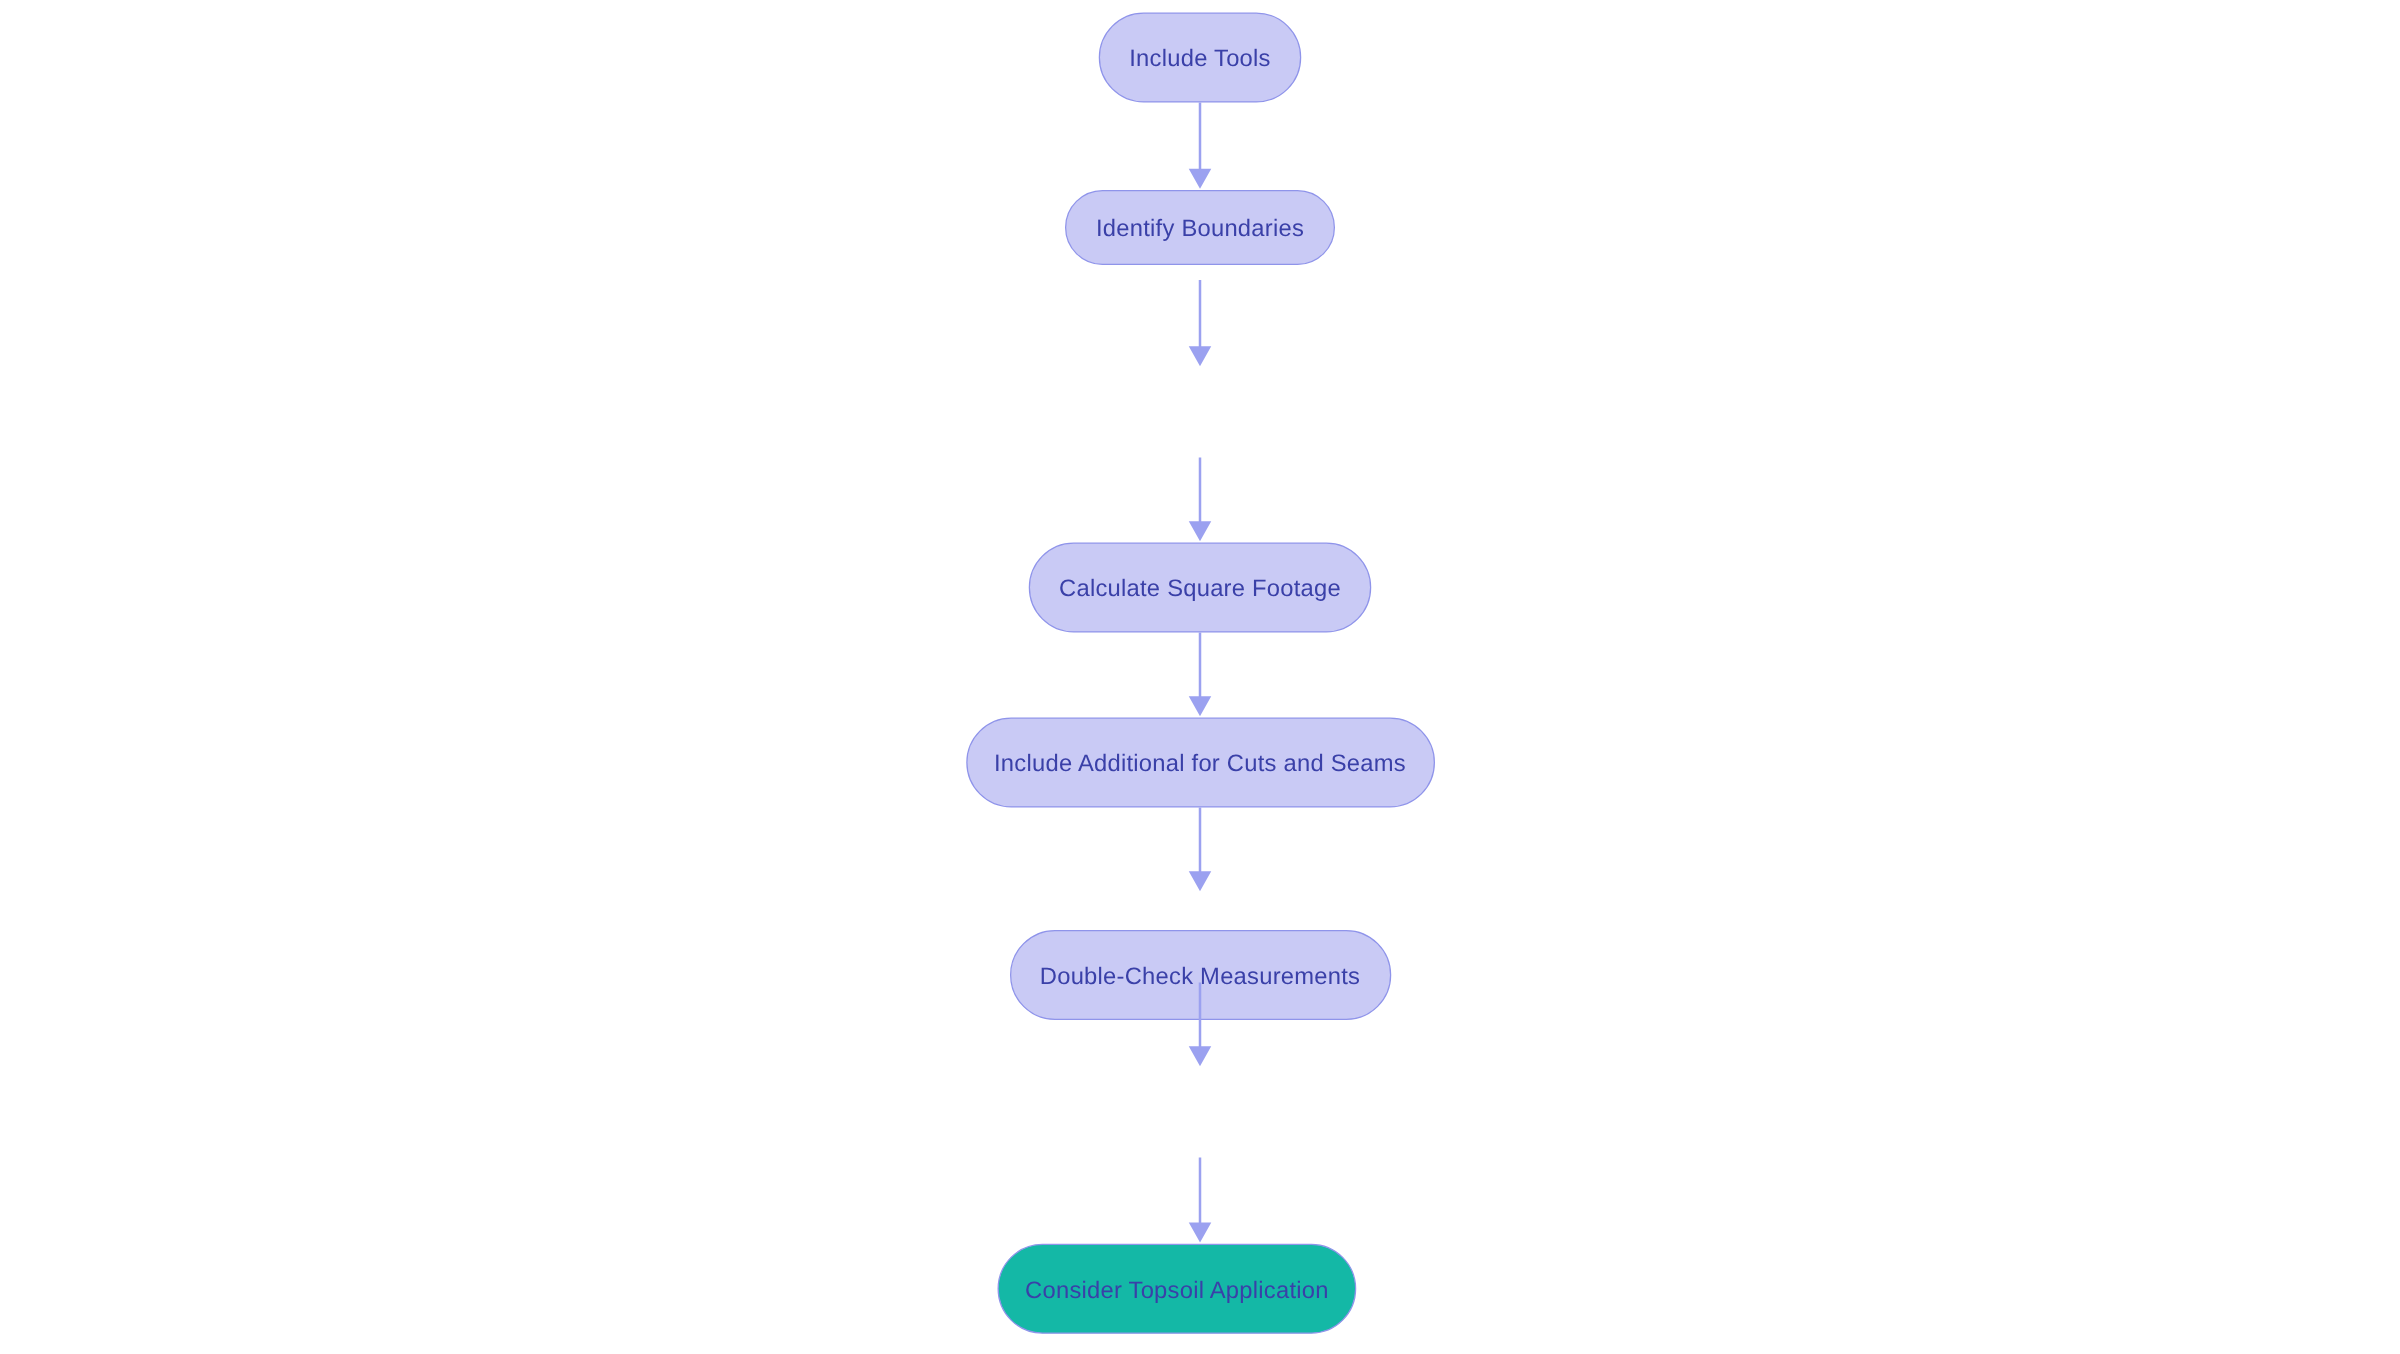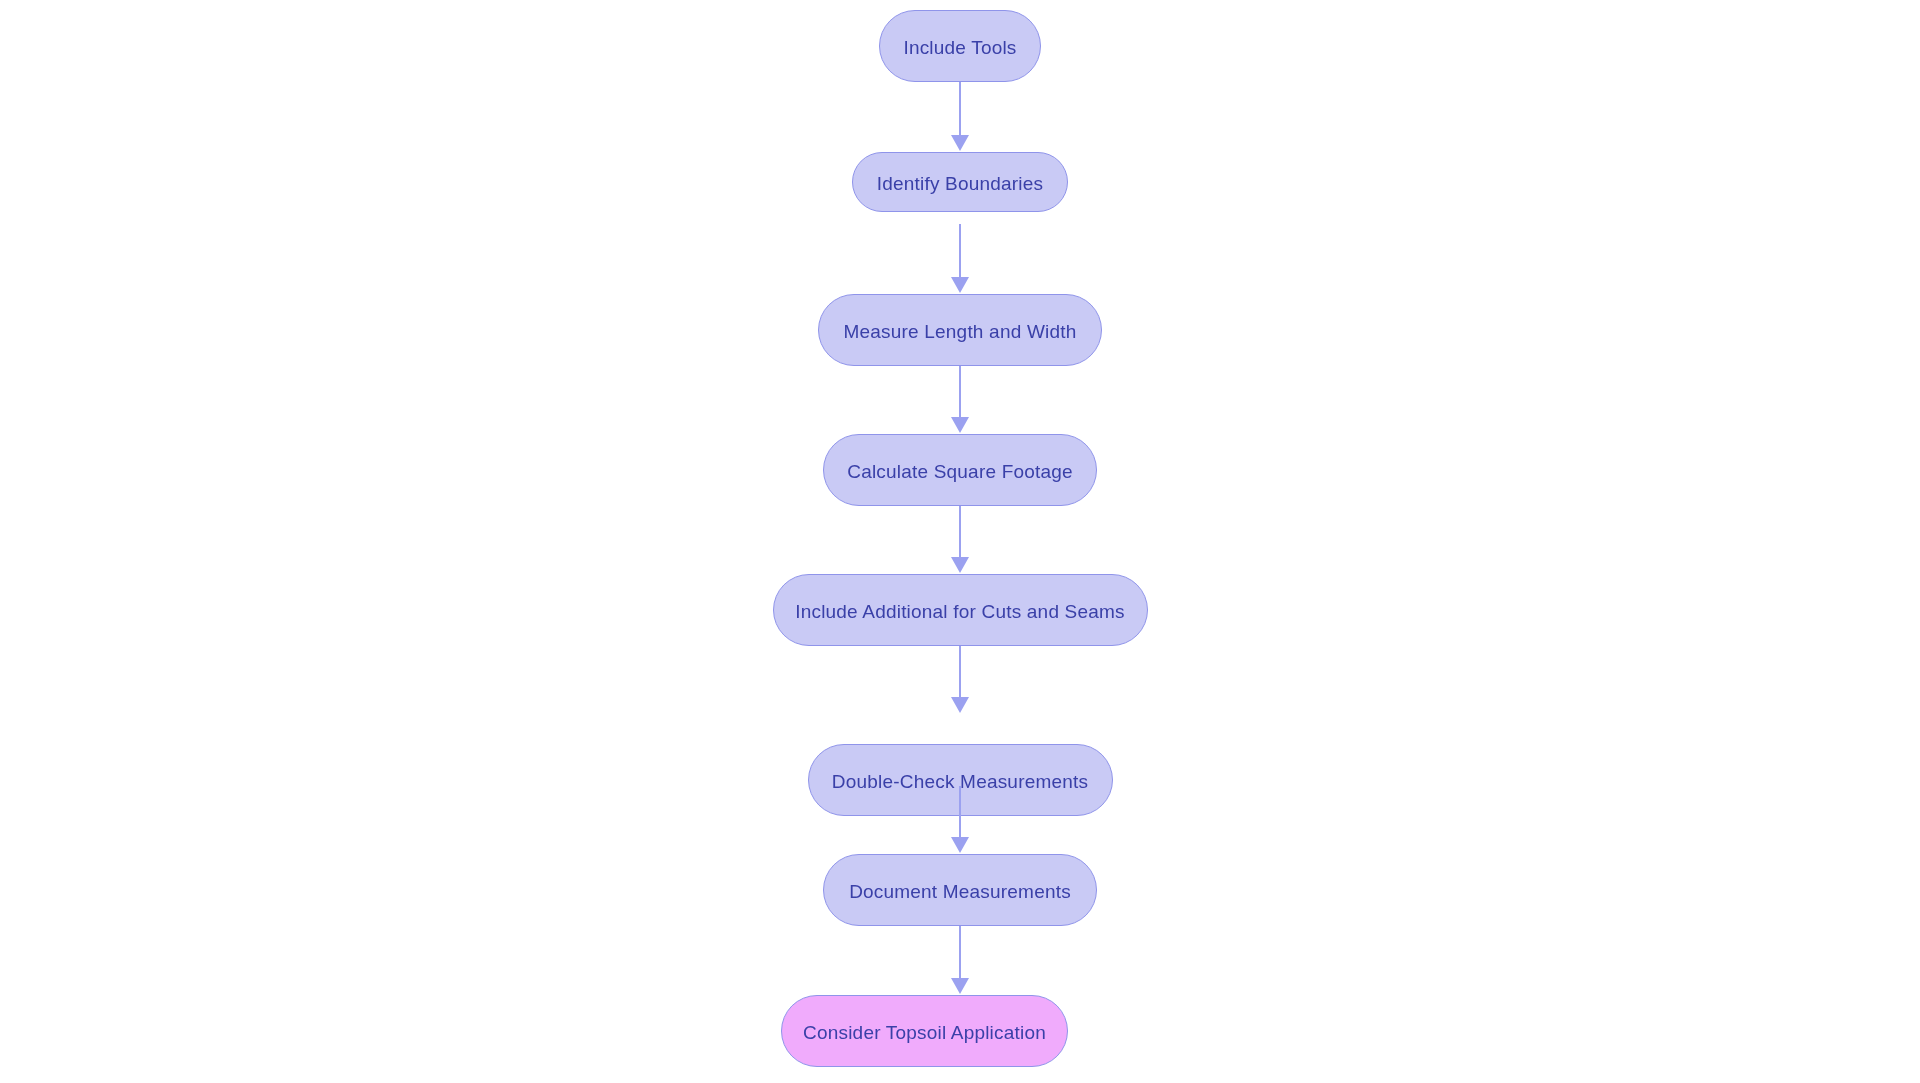--- a/index.html
+++ b/index.html
@@ -52,36 +52,30 @@
 </head>
 <body>
 
 <div id="canvas" style="width: 1920px; height: 1083px; background: rgb(255, 255, 255);">
     <div class="flow-node" style="left: 879px; top: 10px; width: 162px; height: 72px; background: rgb(201, 202, 245); border: 1.5px solid rgb(143, 148, 234); border-radius: 36px; color: rgb(58, 64, 168);">
       <span class="node-label">Include Tools</span>
     </div>
     <div class="flow-node" style="left: 852px; top: 152px; width: 216px; height: 60px; background: rgb(201, 202, 245); border: 1.5px solid rgb(143, 148, 234); border-radius: 36px; color: rgb(58, 64, 168);">
       <span class="node-label">Identify Boundaries</span>
     </div>
-    <div class="flow-node" style="left: 818px; top: 294px; width: 284px; height: 72px; background: rgb(201, 202, 245); border: 1.5px solid rgb(143, 148, 234); border-radius: 36px; color: rgb(58, 64, 168);">
-      <span class="node-label">Measure Length and Width</span>
-    </div>
     <div class="flow-node" style="left: 823px; top: 434px; width: 274px; height: 72px; background: rgb(201, 202, 245); border: 1.5px solid rgb(143, 148, 234); border-radius: 36px; color: rgb(58, 64, 168);">
       <span class="node-label">Calculate Square Footage</span>
     </div>
     <div class="flow-node" style="left: 772.5px; top: 574px; width: 375px; height: 72px; background: rgb(201, 202, 245); border: 1.5px solid rgb(143, 148, 234); border-radius: 36px; color: rgb(58, 64, 168);">
       <span class="node-label">Include Additional for Cuts and Seams</span>
     </div>
     <div class="flow-node" style="left: 807.5px; top: 744px; width: 305px; height: 72px; background: rgb(201, 202, 245); border: 1.5px solid rgb(143, 148, 234); border-radius: 36px; color: rgb(58, 64, 168);">
       <span class="node-label">Double-Check Measurements</span>
     </div>
-    <div class="flow-node" style="left: 823px; top: 854px; width: 274px; height: 72px; background: rgb(201, 202, 245); border: 1.5px solid rgb(143, 148, 234); border-radius: 36px; color: rgb(58, 64, 168);">
-      <span class="node-label">Document Measurements</span>
-    </div>
-    <div class="flow-node" style="left: 781px; top: 995px; width: 287px; height: 72px; background: #f0abfc; border: 1.5px solid rgb(143, 148, 234); border-radius: 36px; color: rgb(58, 64, 168);">
+    <div class="flow-node" style="left: 798px; top: 995px; width: 287px; height: 72px; background: #14b8a6; border: 1.5px solid rgb(143, 148, 234); border-radius: 36px; color: rgb(58, 64, 168);">
       <span class="node-label">Consider Topsoil Application</span>
     </div>
     <div class="flow-arrow">
       <div class="arrow-line" style="left: 959px; top: 82px; height: 55px; width: 2px; background: rgb(155, 161, 240);"></div>
       <div class="arrow-head" style="left: 951px; top: 135px; border-left-width: 9px; border-right-width: 9px; border-top: 16px solid rgb(155, 161, 240);"></div>
     </div>
     <div class="flow-arrow">
       <div class="arrow-line" style="left: 959px; top: 224px; height: 55px; width: 2px; background: rgb(155, 161, 240);"></div>
       <div class="arrow-head" style="left: 951px; top: 277px; border-left-width: 9px; border-right-width: 9px; border-top: 16px solid rgb(155, 161, 240);"></div>
     </div>

